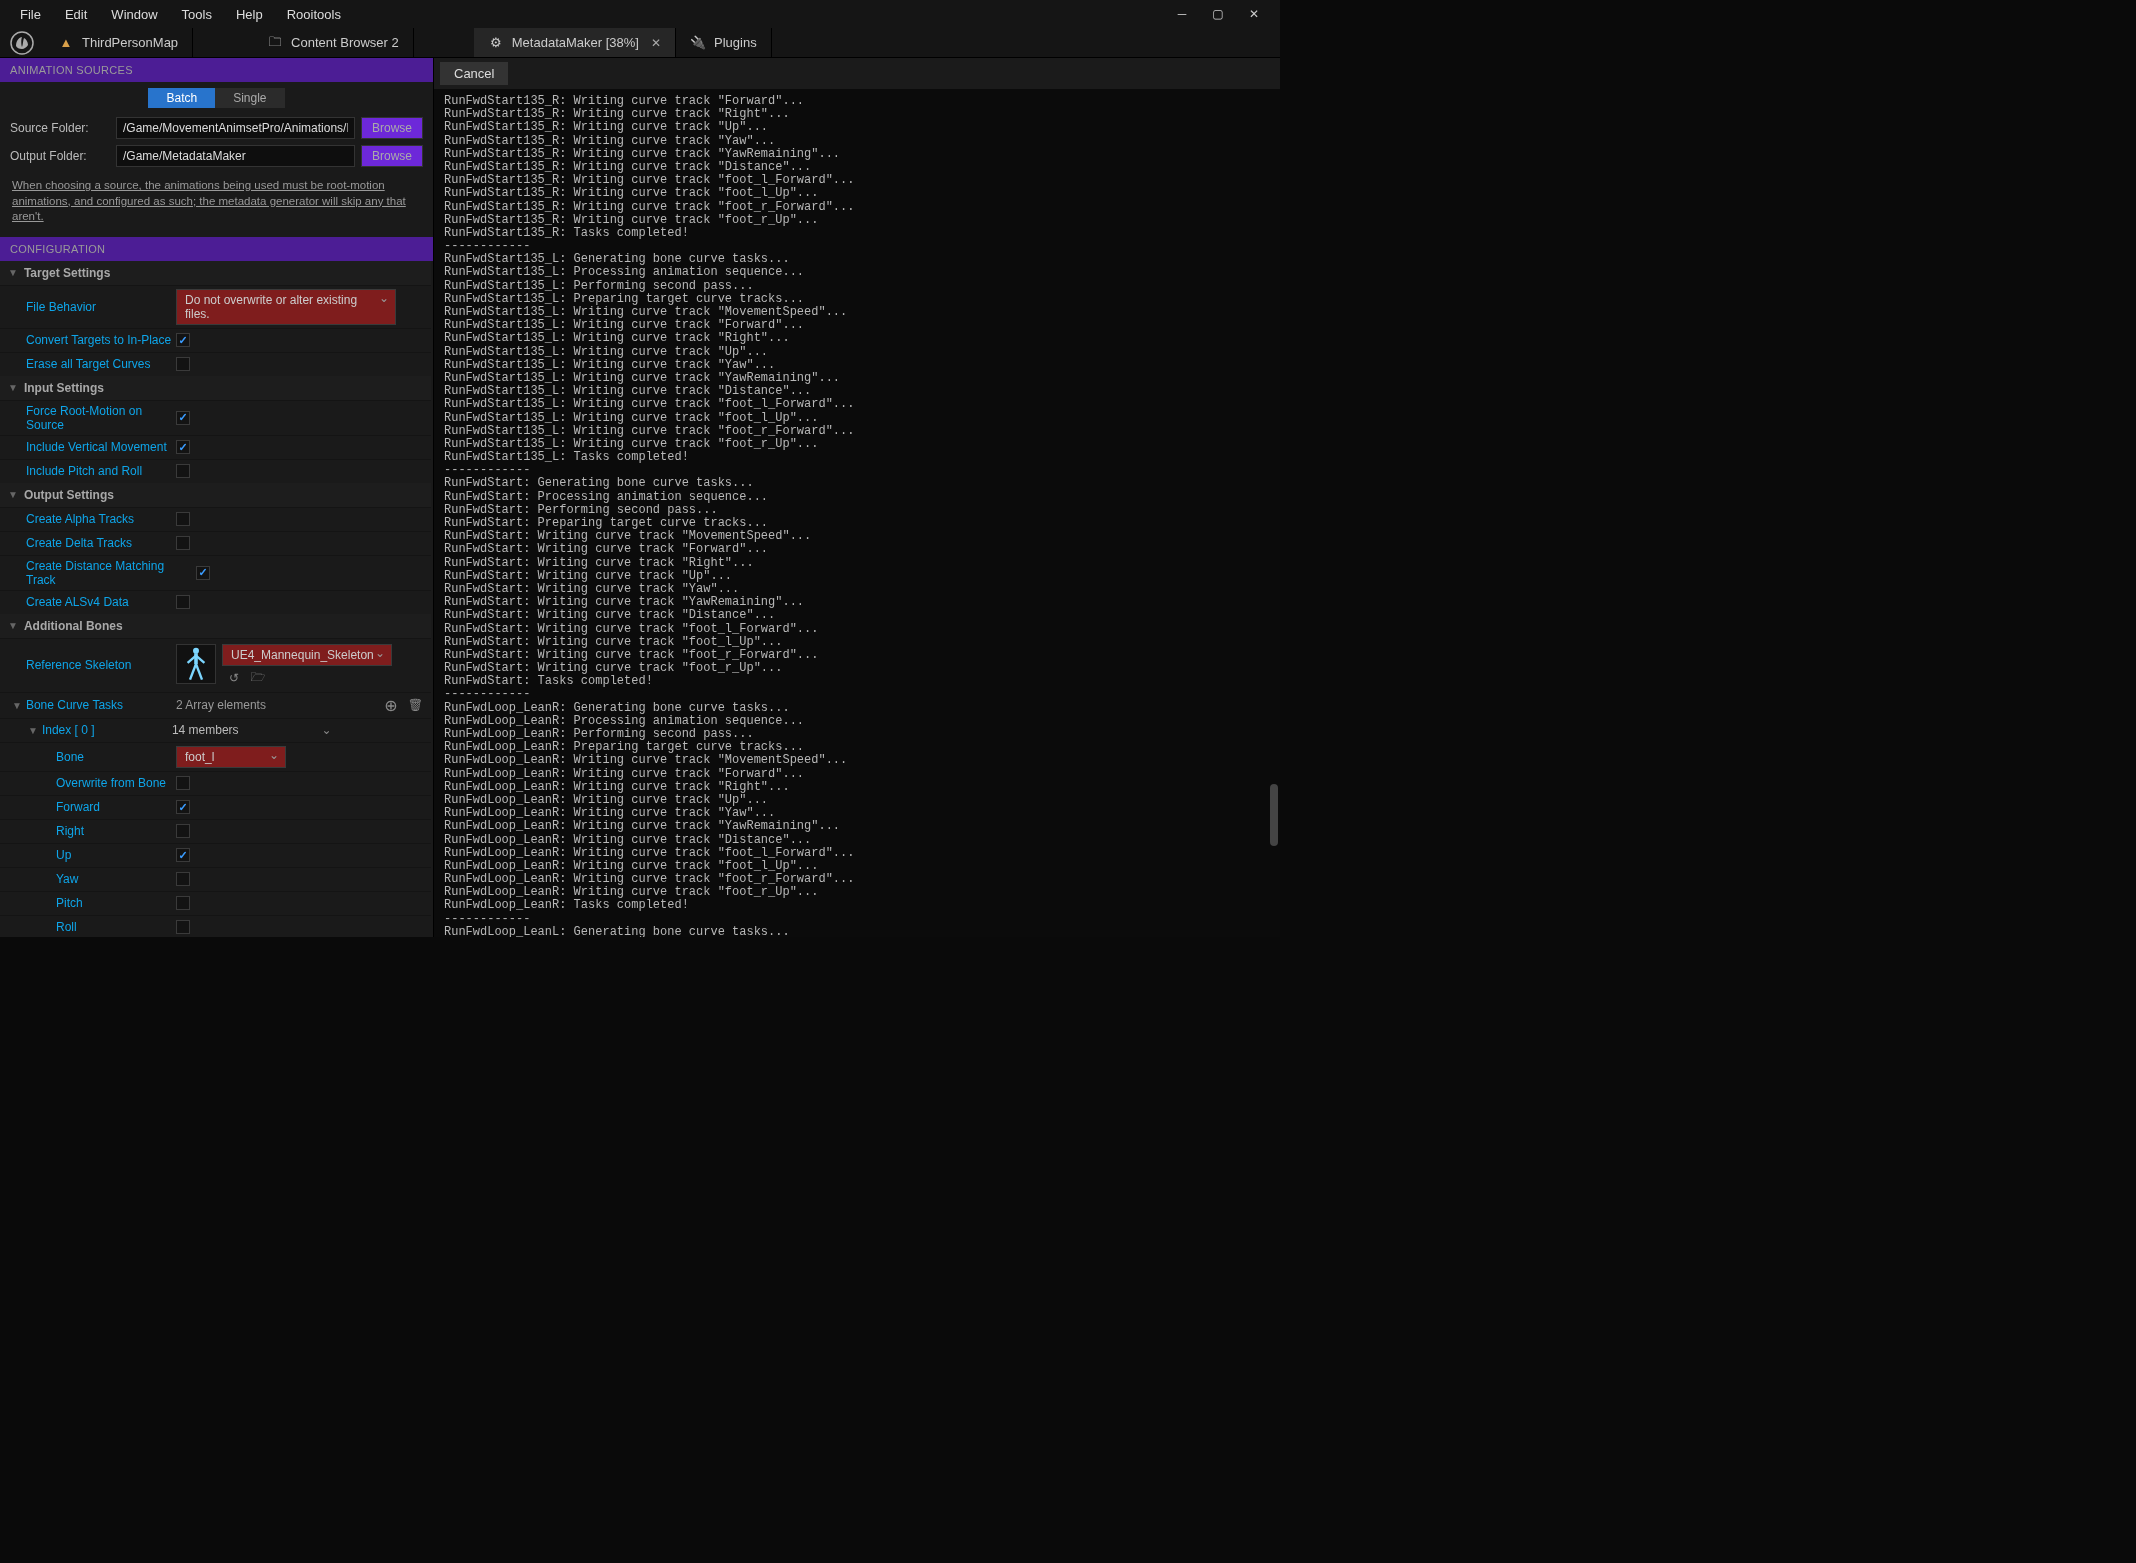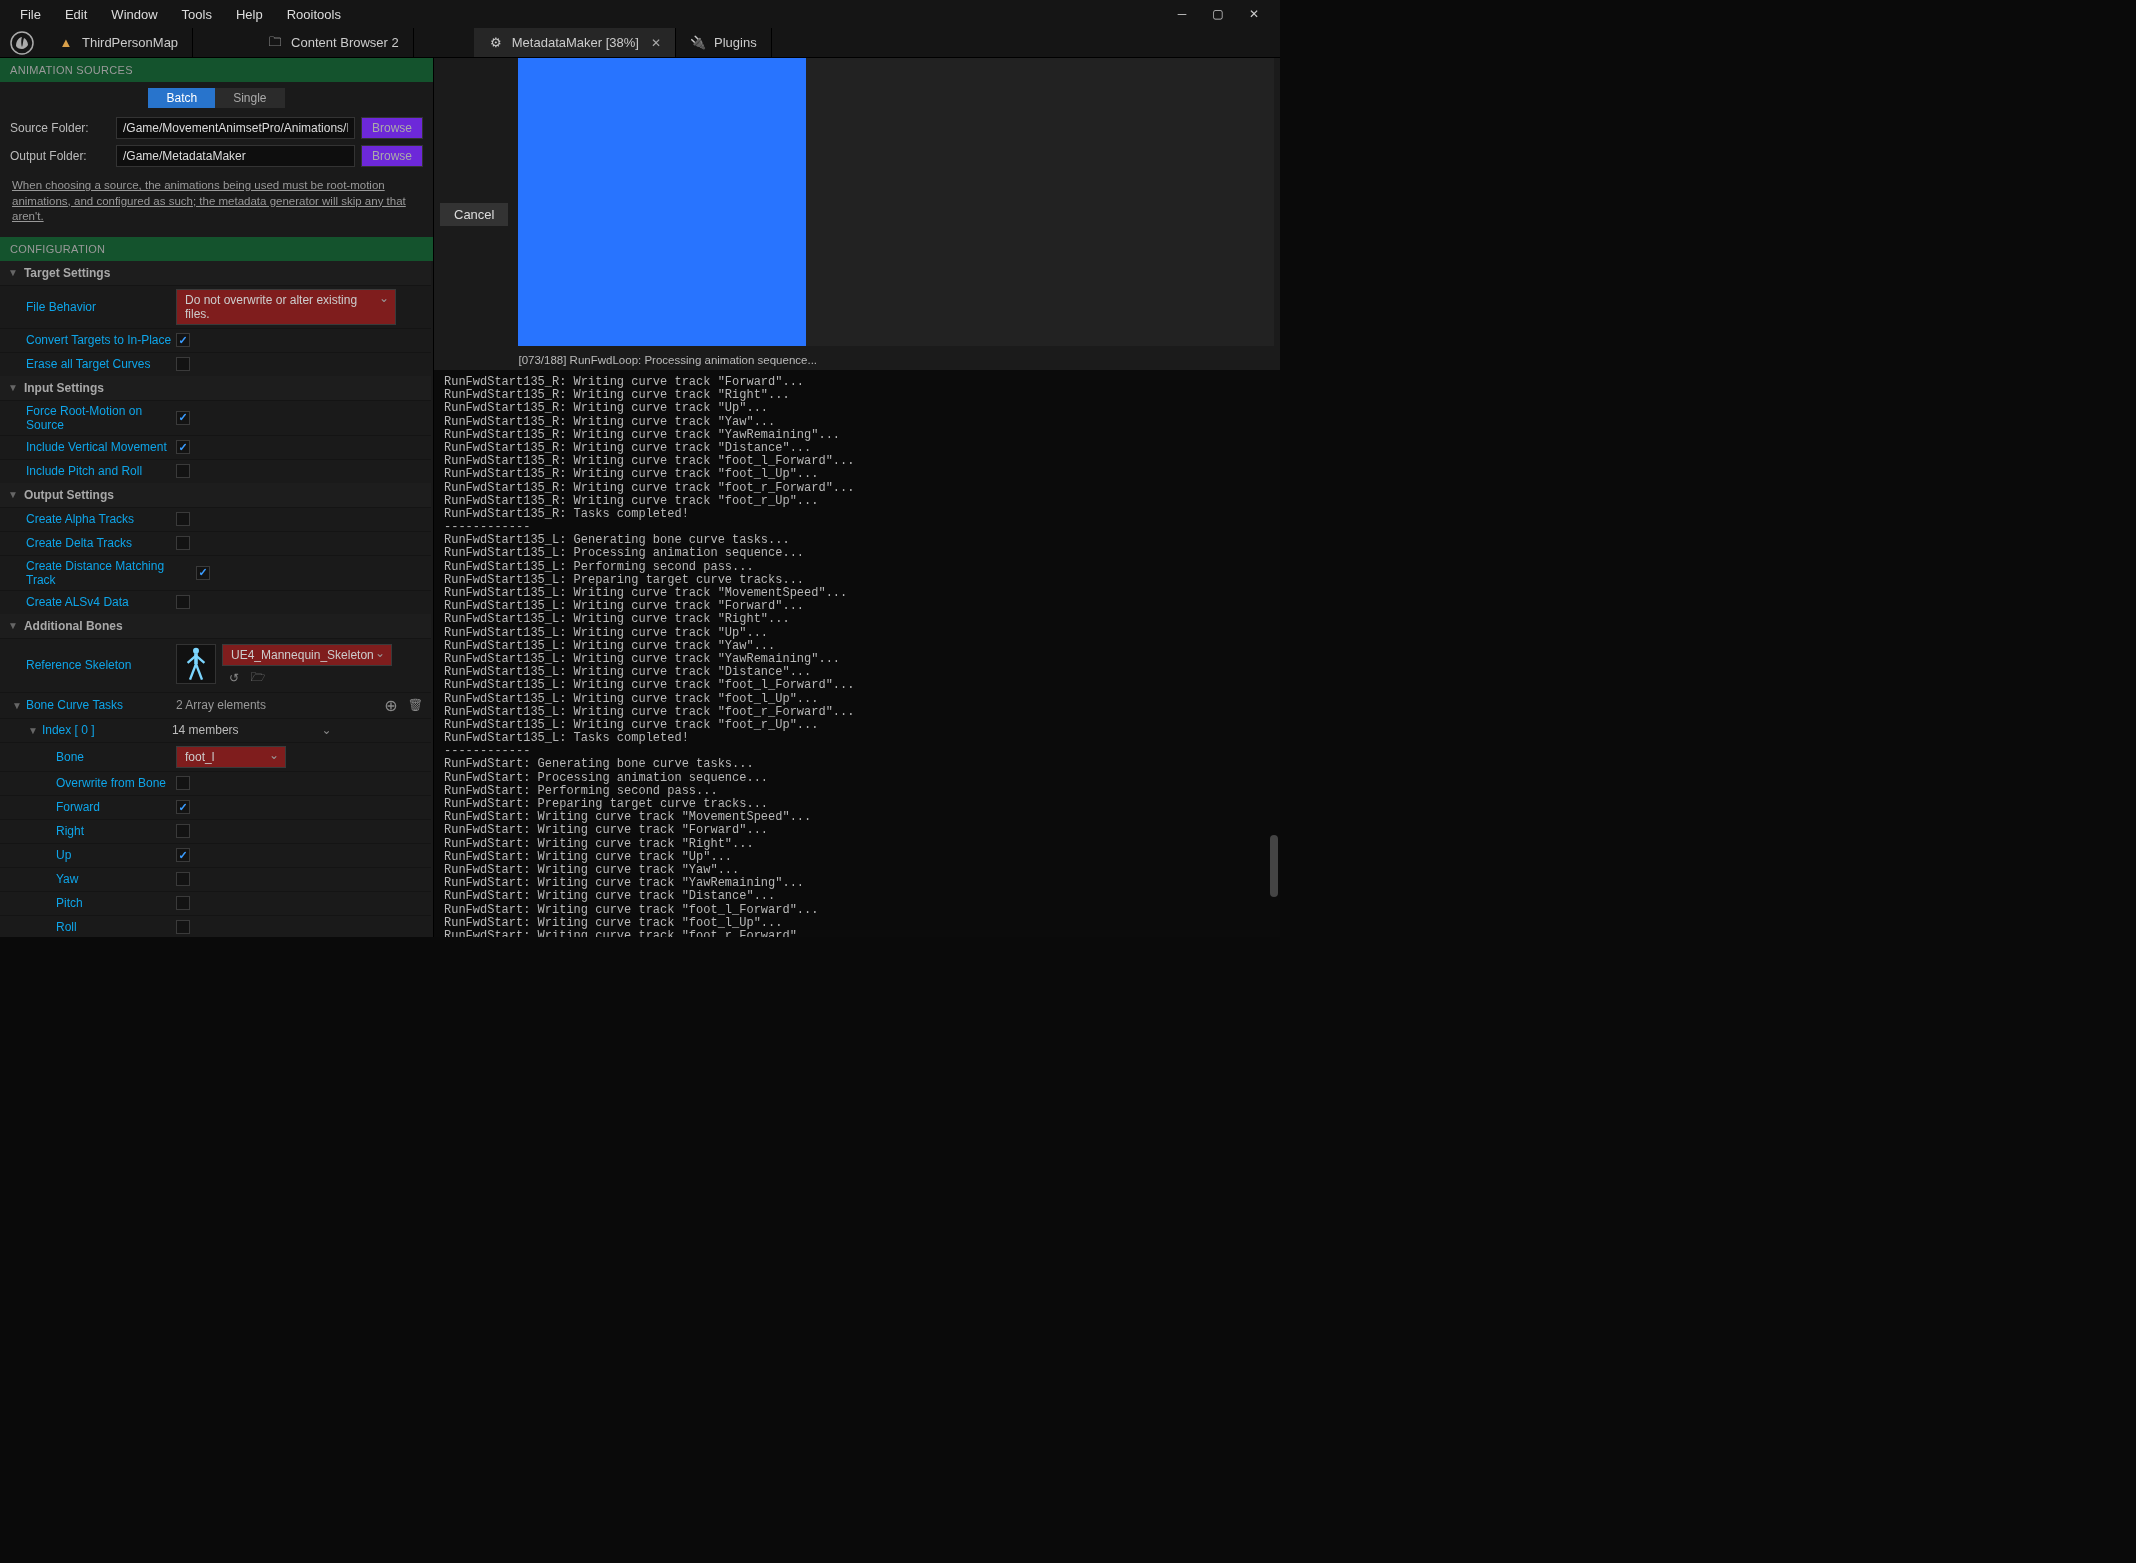--- a/index.html
+++ b/index.html
@@ -81,21 +81,21 @@
   .rightpanel {
     flex: 1;
     background: #101010;
     display: flex;
     flex-direction: column;
     overflow: hidden;
   }
   
   
   .section-header {
-    background: #14532d;
+    background: #4c1d95;
     color: #9a9a9a;
     font-size: 11px;
     padding: 6px 10px;
     letter-spacing: 0.3px;
   }
   .segmented {
     display: flex;
     justify-content: center;
     padding: 6px 0;
     gap: 0;
@@ -509,26 +509,20 @@
             <div class="checkbox"></div>
           </div>
         </div>
 
     </div>
   </div>
 
   <div class="rightpanel">
     <div class="progress-row">
       <button class="cancel-btn">Cancel</button>
-      <div class="pbar-col">
-        <div class="pbar-wrap">
-            <div class="pbar-fill" style="width: 38%;"></div>
-          </div>
-        <div class="pstatus">[073/188] RunFwdLoop: Processing animation sequence...</div>
-      </div>
     </div>
     <div class="log"><span>RunFwdStart135_R: Writing curve track "Forward"...
 RunFwdStart135_R: Writing curve track "Right"...
 RunFwdStart135_R: Writing curve track "Up"...
 RunFwdStart135_R: Writing curve track "Yaw"...
 RunFwdStart135_R: Writing curve track "YawRemaining"...
 RunFwdStart135_R: Writing curve track "Distance"...
 RunFwdStart135_R: Writing curve track "foot_l_Forward"...
 RunFwdStart135_R: Writing curve track "foot_l_Up"...
 RunFwdStart135_R: Writing curve track "foot_r_Forward"...

